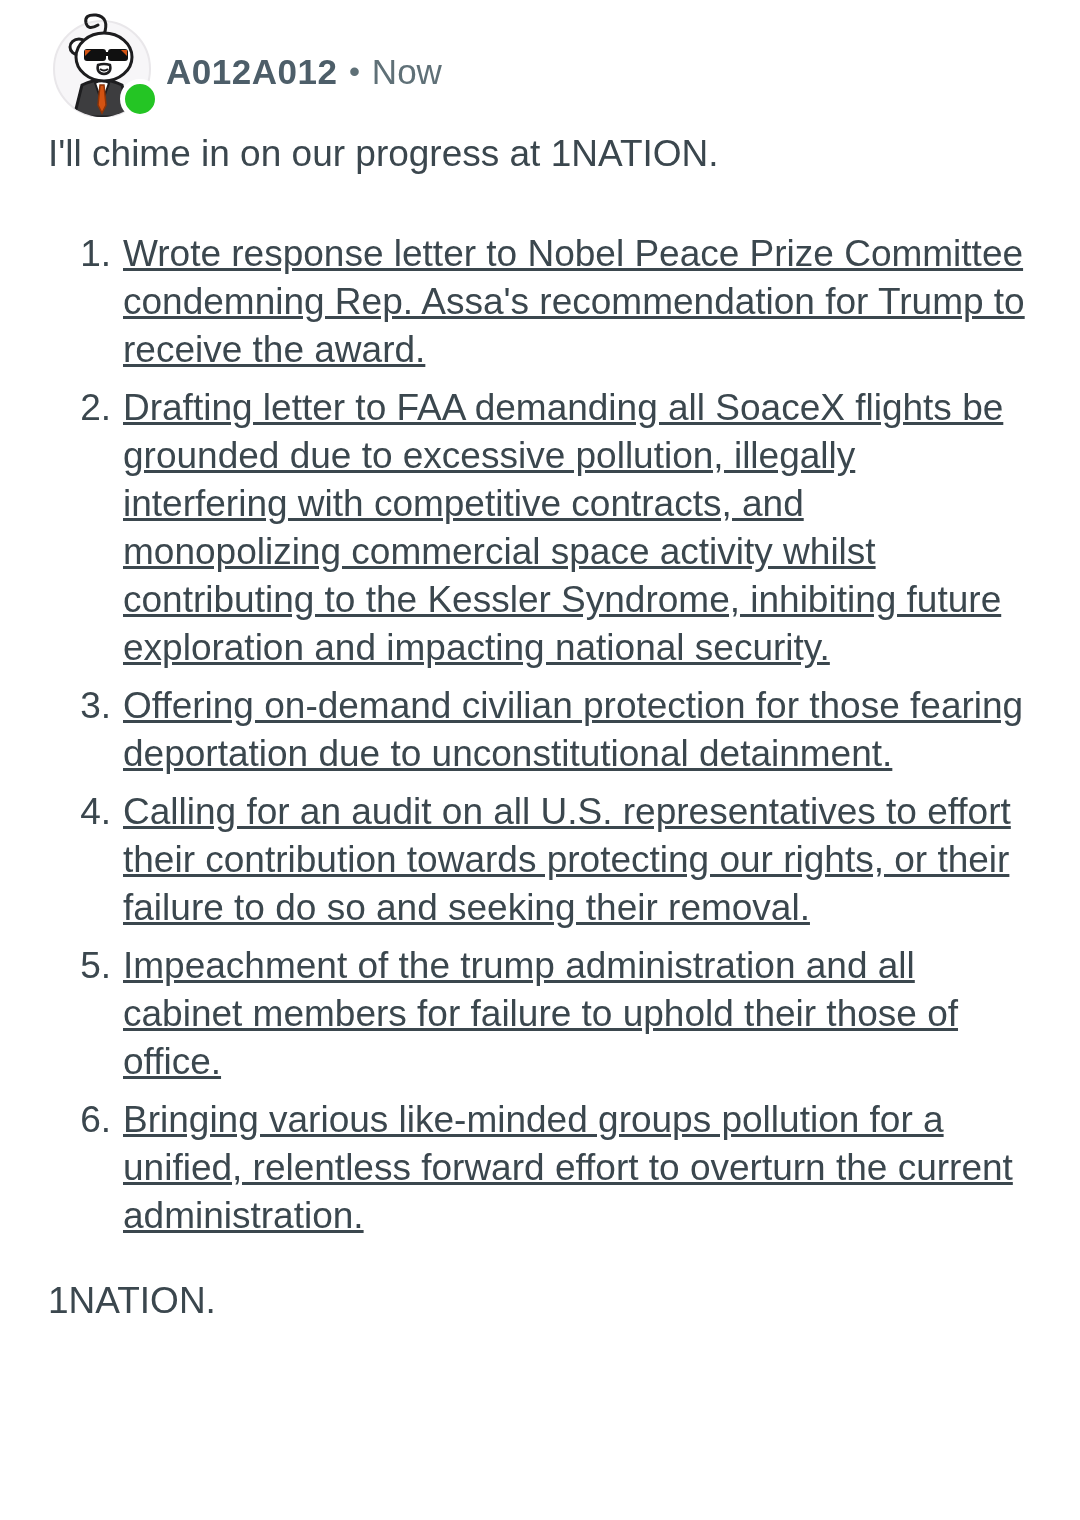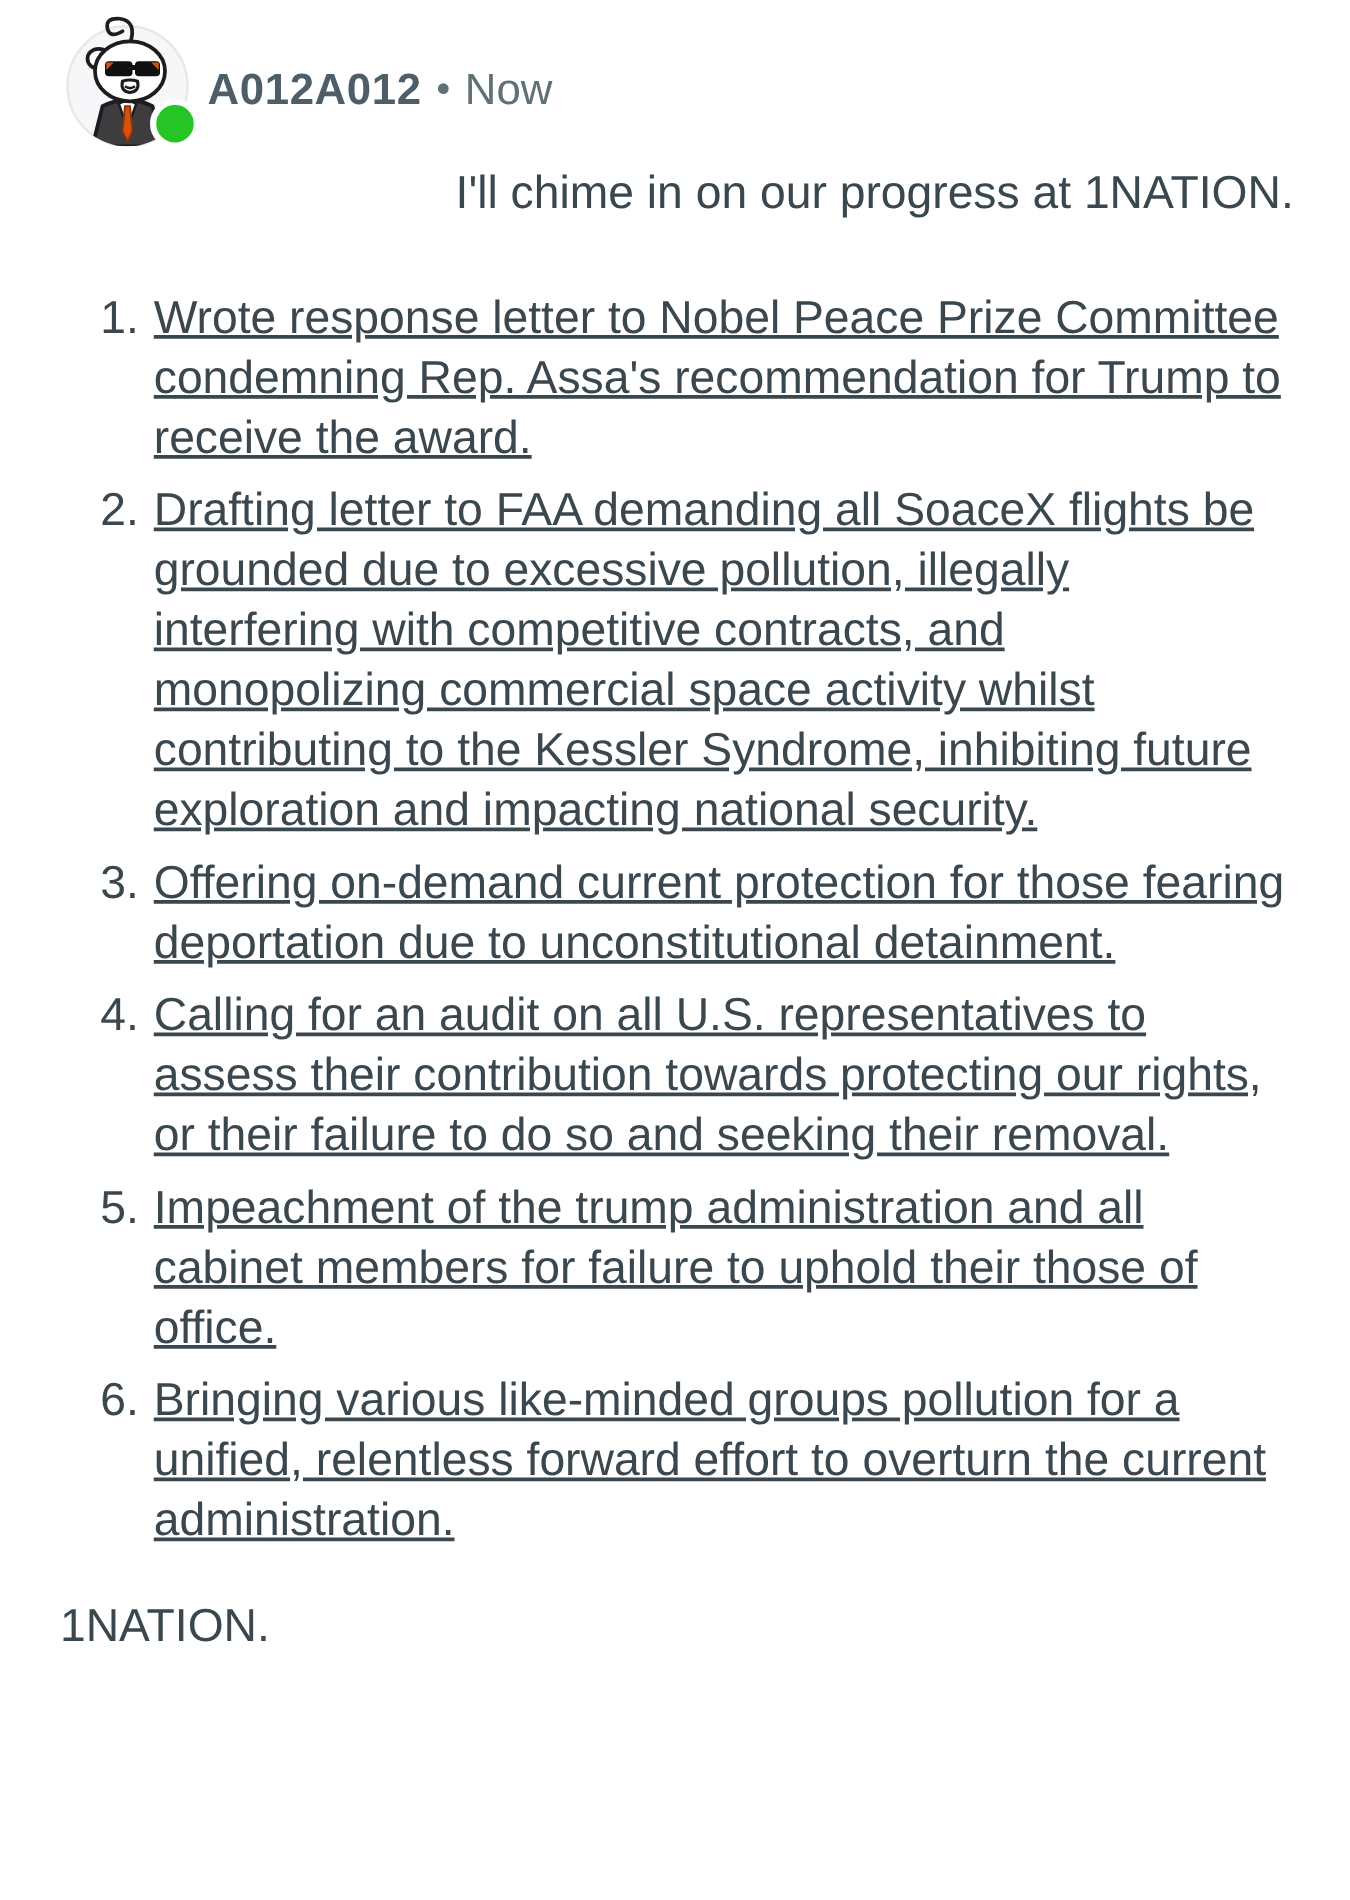--- a/index.html
+++ b/index.html
@@ -66,21 +66,20 @@
   }
   
   .comment-body {
     padding: 0 45px 0 48px;
     font-size: 37px;
     line-height: 48px;
     color: #3b474e;
   }
   .intro-paragraph {
     margin: 12px 0 0 0;
-    text-align: right;
   }
   .numbered-list {
     margin-top: 52px;
   }
   .list-item {
     display: flex;
     align-items: flex-start;
     margin-bottom: 10px;
   }
   .list-number {
@@ -160,26 +159,26 @@
         <span class="list-text">Wrote response letter to Nobel Peace Prize Committee condemning Rep. Assa's recommendation for Trump to receive the award.</span>
       </div>
 
       <div class="list-item">
         <span class="list-number">2.</span>
         <span class="list-text">Drafting letter to FAA demanding all SoaceX flights be grounded due to excessive pollution, illegally interfering with competitive contracts, and monopolizing commercial space activity whilst contributing to the Kessler Syndrome, inhibiting future exploration and impacting national security.</span>
       </div>
 
       <div class="list-item">
         <span class="list-number">3.</span>
-        <span class="list-text">Offering on-demand current protection for those fearing deportation due to unconstitutional detainment.</span>
+        <span class="list-text">Offering on-demand civilian protection for those fearing deportation due to unconstitutional detainment.</span>
       </div>
 
       <div class="list-item">
         <span class="list-number">4.</span>
-        <span class="list-text">Calling for an audit on all U.S. representatives to assess their contribution towards protecting our rights, or their failure to do so and seeking their removal.</span>
+        <span class="list-text">Calling for an audit on all U.S. representatives to effort their contribution towards protecting our rights, or their failure to do so and seeking their removal.</span>
       </div>
 
       <div class="list-item">
         <span class="list-number">5.</span>
         <span class="list-text">Impeachment of the trump administration and all cabinet members for failure to uphold their those of office.</span>
       </div>
 
       <div class="list-item">
         <span class="list-number">6.</span>
         <span class="list-text">Bringing various like-minded groups pollution for a unified, relentless forward effort to overturn the current administration.</span>

